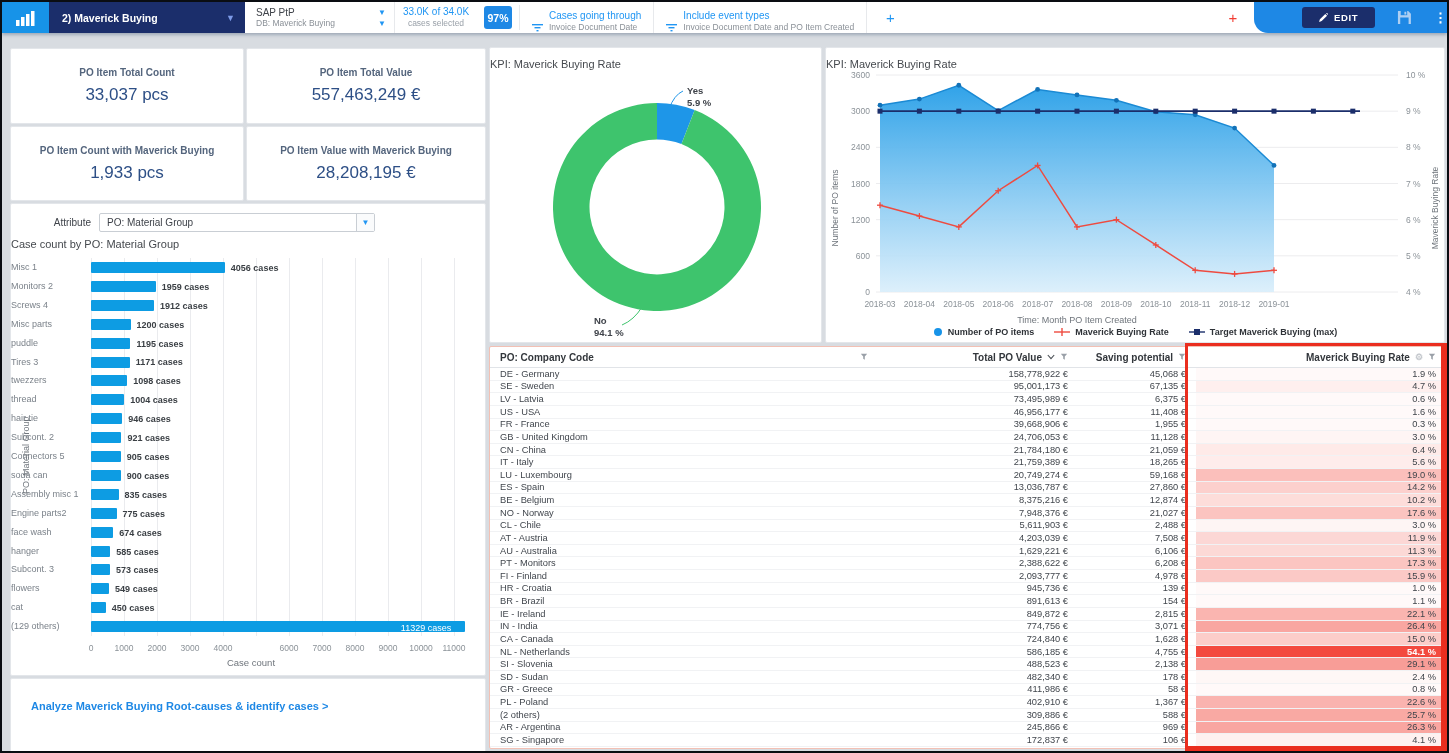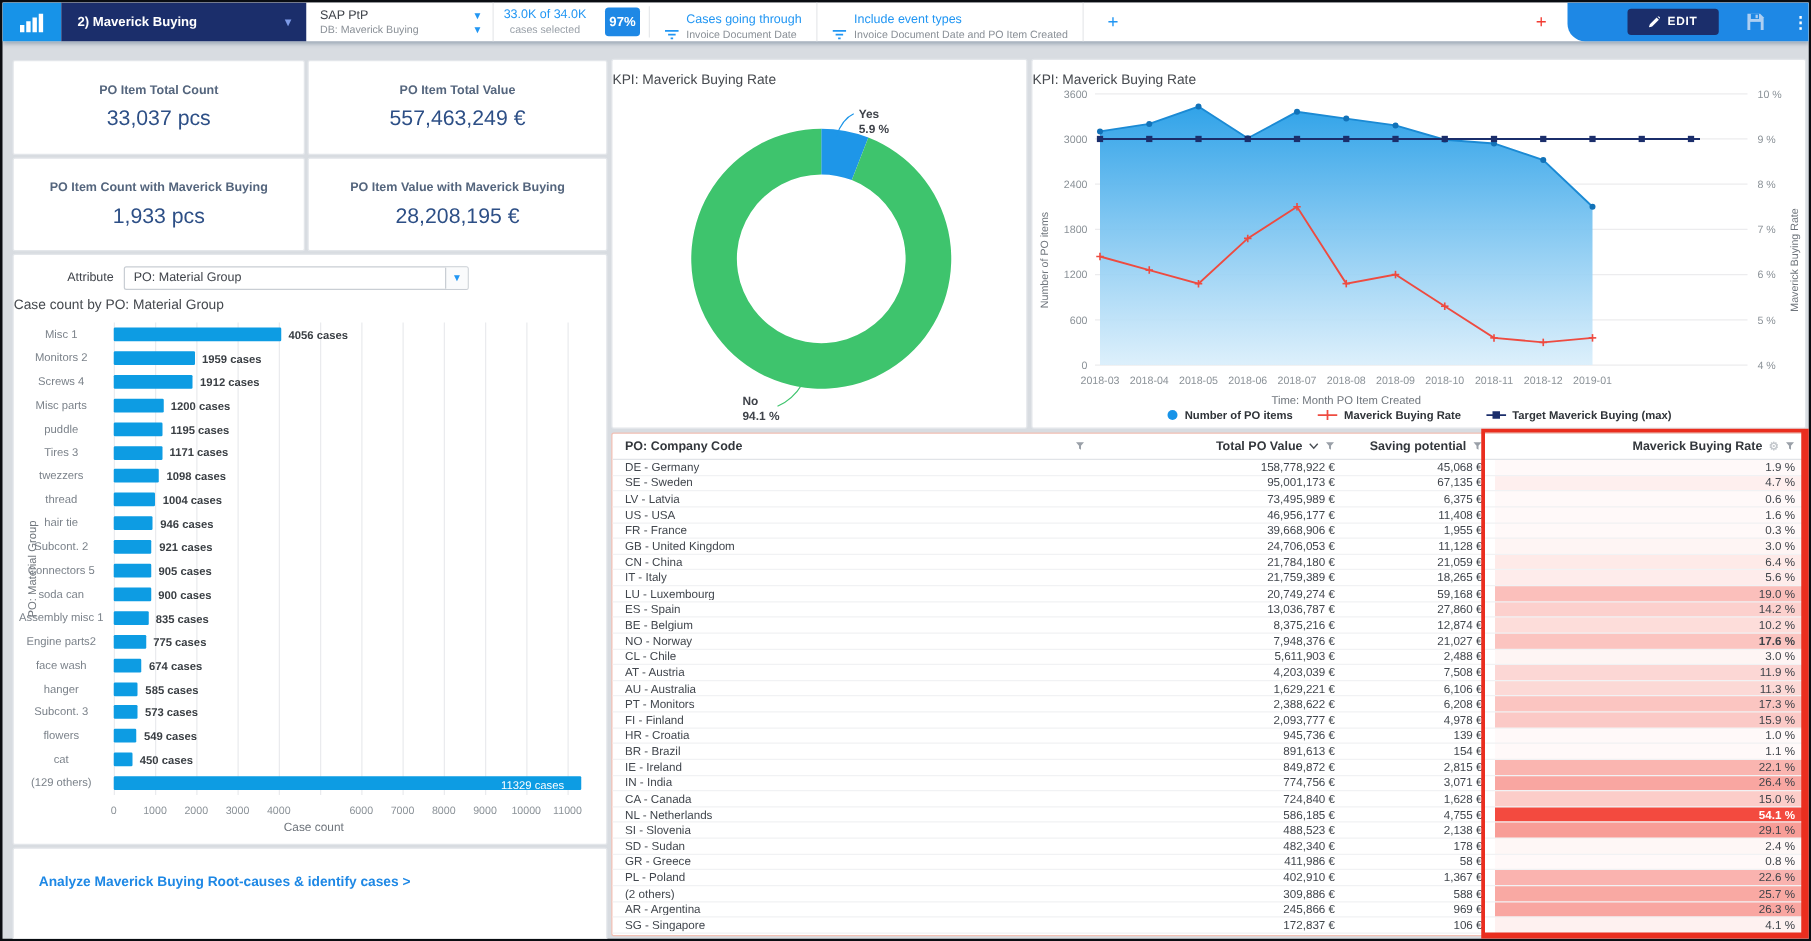--- a/index.html
+++ b/index.html
@@ -38,21 +38,21 @@
 .tile .val{font-size:17px;color:#2d4f86}
 .chart-title{position:absolute;width:100%;font-size:11px;color:#45494e}
 
 .attr-row{position:absolute;left:0;top:9px;width:100%;display:flex;align-items:center}
 .attr-lbl{width:88px;text-align:right;font-size:10px;color:#3f434a;padding-right:8px}
 .attr-select{width:276px;height:19px;border:1px solid #c9ced4;border-radius:2px;display:flex;align-items:center;background:#fff;cursor:pointer}
 .attr-select .sv{flex:1;font-size:10px;color:#3f434a;padding-left:7px}
 .attr-select .dd{width:18px;height:100%;border-left:1px solid #c9ced4;display:flex;align-items:center;justify-content:center;color:#2196f3;font-size:8px;background:#fafbfc}
 #bar-plot{position:absolute;left:0;top:0;width:100%;height:100%}
 .vgrid{position:absolute;width:1px;background:#eaebee}
-.bar-label{position:absolute;left:0;width:76px;text-align:center;font-size:9px;color:#7b828a}
+.bar-label{position:absolute;left:0;width:76px;text-align:left;font-size:9px;color:#7b828a}
 .bar{position:absolute;height:11px;background:#0d9ce3;border-radius:1px}
 .bar-val{position:absolute;font-size:9px;font-weight:bold;color:#3a3f44;white-space:nowrap}
 .bar-val.inside{color:#fff;font-weight:normal}
 .xtick{position:absolute;width:34px;margin-left:-17px;text-align:center;font-size:8.5px;color:#8b9298}
 .axis-xlabel{position:absolute;width:100%;text-align:center;font-size:9.5px;color:#6f757c}
 .axis-ylabel{position:absolute;font-size:9px;color:#6f757c;transform:rotate(-90deg);transform-origin:left top;white-space:nowrap}
 
 .analyze-link{position:absolute;left:20px;top:21px;font-size:11px;font-weight:bold;color:#1e88e5;cursor:pointer}
 
 .legend{position:absolute;left:0;bottom:5px;width:100%;display:flex;justify-content:center;gap:20px}
@@ -496,21 +496,21 @@
         <div class="trow">
           <div class="td name">BE - Belgium</div>
           <div class="td num">8,375,216 €</div>
           <div class="td num">12,874 €</div>
           <div class="td rate" style="background: rgba(242, 60, 48, 0.176); color: rgb(63, 68, 74); font-weight: normal;">10.2 %</div>
         </div>
         <div class="trow">
           <div class="td name">NO - Norway</div>
           <div class="td num">7,948,376 €</div>
           <div class="td num">21,027 €</div>
-          <div class="td rate" style="background: rgba(242, 60, 48, 0.3); color: rgb(63, 68, 74); font-weight: bold;">17.6 %</div>
+          <div class="td rate" style="background: rgba(242, 60, 48, 0.3); color: rgb(63, 68, 74); font-weight: normal;">17.6 %</div>
         </div>
         <div class="trow">
           <div class="td name">CL - Chile</div>
           <div class="td num">5,611,903 €</div>
           <div class="td num">2,488 €</div>
           <div class="td rate" style="background: rgba(242, 60, 48, 0.05); color: rgb(63, 68, 74); font-weight: normal;">3.0 %</div>
         </div>
         <div class="trow">
           <div class="td name">AT - Austria</div>
           <div class="td num">4,203,039 €</div>

